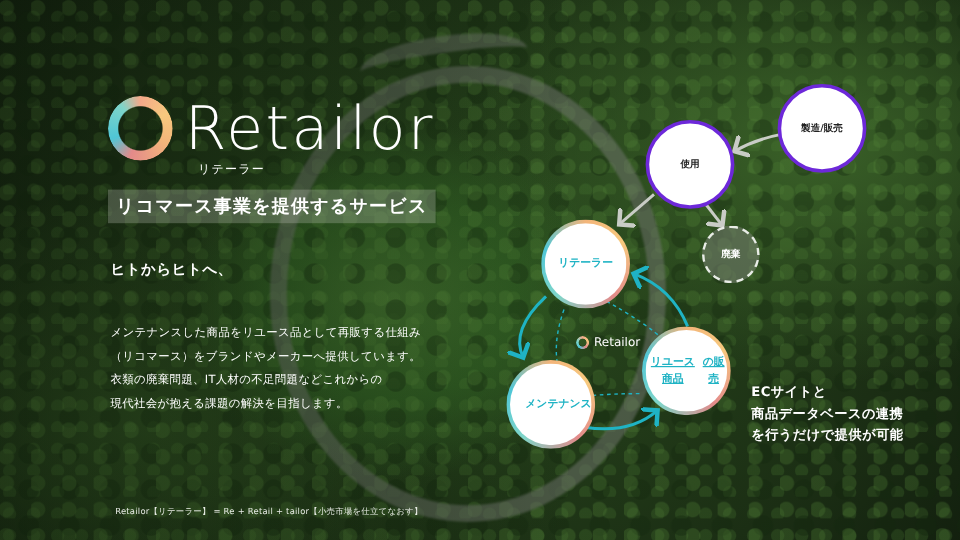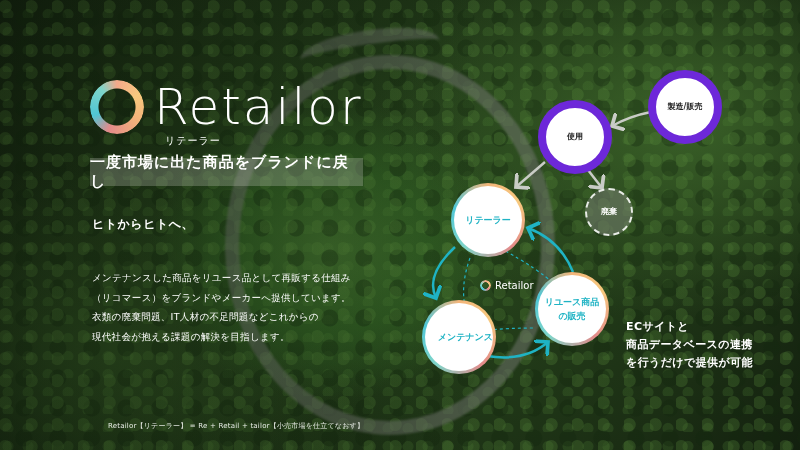--- a/index.html
+++ b/index.html
@@ -55,29 +55,29 @@
 
   .tagline-box {
     position: absolute; left: 90px; top: 158px; width: 273px; height: 28px;
     background: rgba(200,205,195,0.28);
     display: flex; align-items: center; justify-content: center;
     font-size: 15px; font-weight: bold; letter-spacing: 1px;
   }
 
   .headline { position: absolute; left: 92px; top: 212px; font-size: 12px; font-weight: bold; line-height: 24px; letter-spacing: .5px; }
   .body-text { position: absolute; left: 92px; top: 268px; font-size: 9.5px; line-height: 19.5px; letter-spacing: .3px; }
-  .footnote { position: absolute; left: 108px; top: 421px; font-size: 7px; color: #e8ece6; letter-spacing: .2px; }
+  .footnote { position: absolute; left: 96px; top: 421px; font-size: 7px; color: #e8ece6; letter-spacing: .2px; }
 
   
   .node {
     position: absolute; border-radius: 50%; background: #fff;
     display: flex; align-items: center; justify-content: center; text-align: center;
     font-weight: bold; font-size: 8px; color: #222; line-height: 14px;
   }
-  .node.gray { border: 8px solid #6d28d9; }
+  .node.gray { border: 3px solid #6d28d9; }
   .node.color {
     border: 3px solid transparent;
     background:
       linear-gradient(#fff,#fff) padding-box,
       conic-gradient(#f3b57a 0deg, #f7c97e 60deg, #e38a8a 140deg, #7fd5c9 220deg, #4fc6d6 290deg, #f3b57a 360deg) border-box;
     color: #1fb3c4; font-size: 9px;
   }
   .node.dash {
     background: rgba(120,130,115,0.55); border: 2px dashed #e8ece6; color: #fff;
   }
@@ -105,21 +105,21 @@
   <div class="shade-left"></div>
 </div>
 
 <div class="logo">
   <div class="logo-ring"></div>
   <div class="logo-word">Retailor</div>
 </div>
 <div class="logo-kana">リテーラー</div>
 
 <div class="tagline-box">
-  <span>一度市場に出た商品をブランドに戻し</span>
+  <span>リコマース事業を提供するサービス</span>
 </div>
 
 <div class="headline">
   <div>ヒトからヒトへ、</div>
 </div>
 
 <div class="body-text">
   <div>メンテナンスした商品をリユース品として再販する仕組み</div>
   <div>（リコマース）をブランドやメーカーへ提供しています。</div>
   <div>衣類の廃棄問題、IT人材の不足問題などこれからの</div>
@@ -159,21 +159,21 @@
 </div>
 <div class="node dash" style="left:585px; top:188px; width:48px; height:48px;">
   <span>廃棄</span>
 </div>
 <div class="node color" style="left:451px; top:183px; width:74px; height:74px;">
   <span>リテーラー</span>
 </div>
 <div class="node color" style="left:422px; top:300px; width:74px; height:74px;justify-content:flex-end;">
   <span>メンテナンス</span>
 </div>
-<div class="node color" style="left:535px; top:272px; width:74px; height:74px; flex-direction:column;">
+<div class="node color" style="left:535px; top:272px; width:74px; height:74px; flex-direction:row;text-decoration:underline;">
   <span>リユース商品</span>
   <span>の販売</span>
 </div>
 
 <div class="mini-logo">
   <div class="mini-ring"></div>
   <span class="mini-word">Retailor</span>
 </div>
 
 <div class="ec-text">

